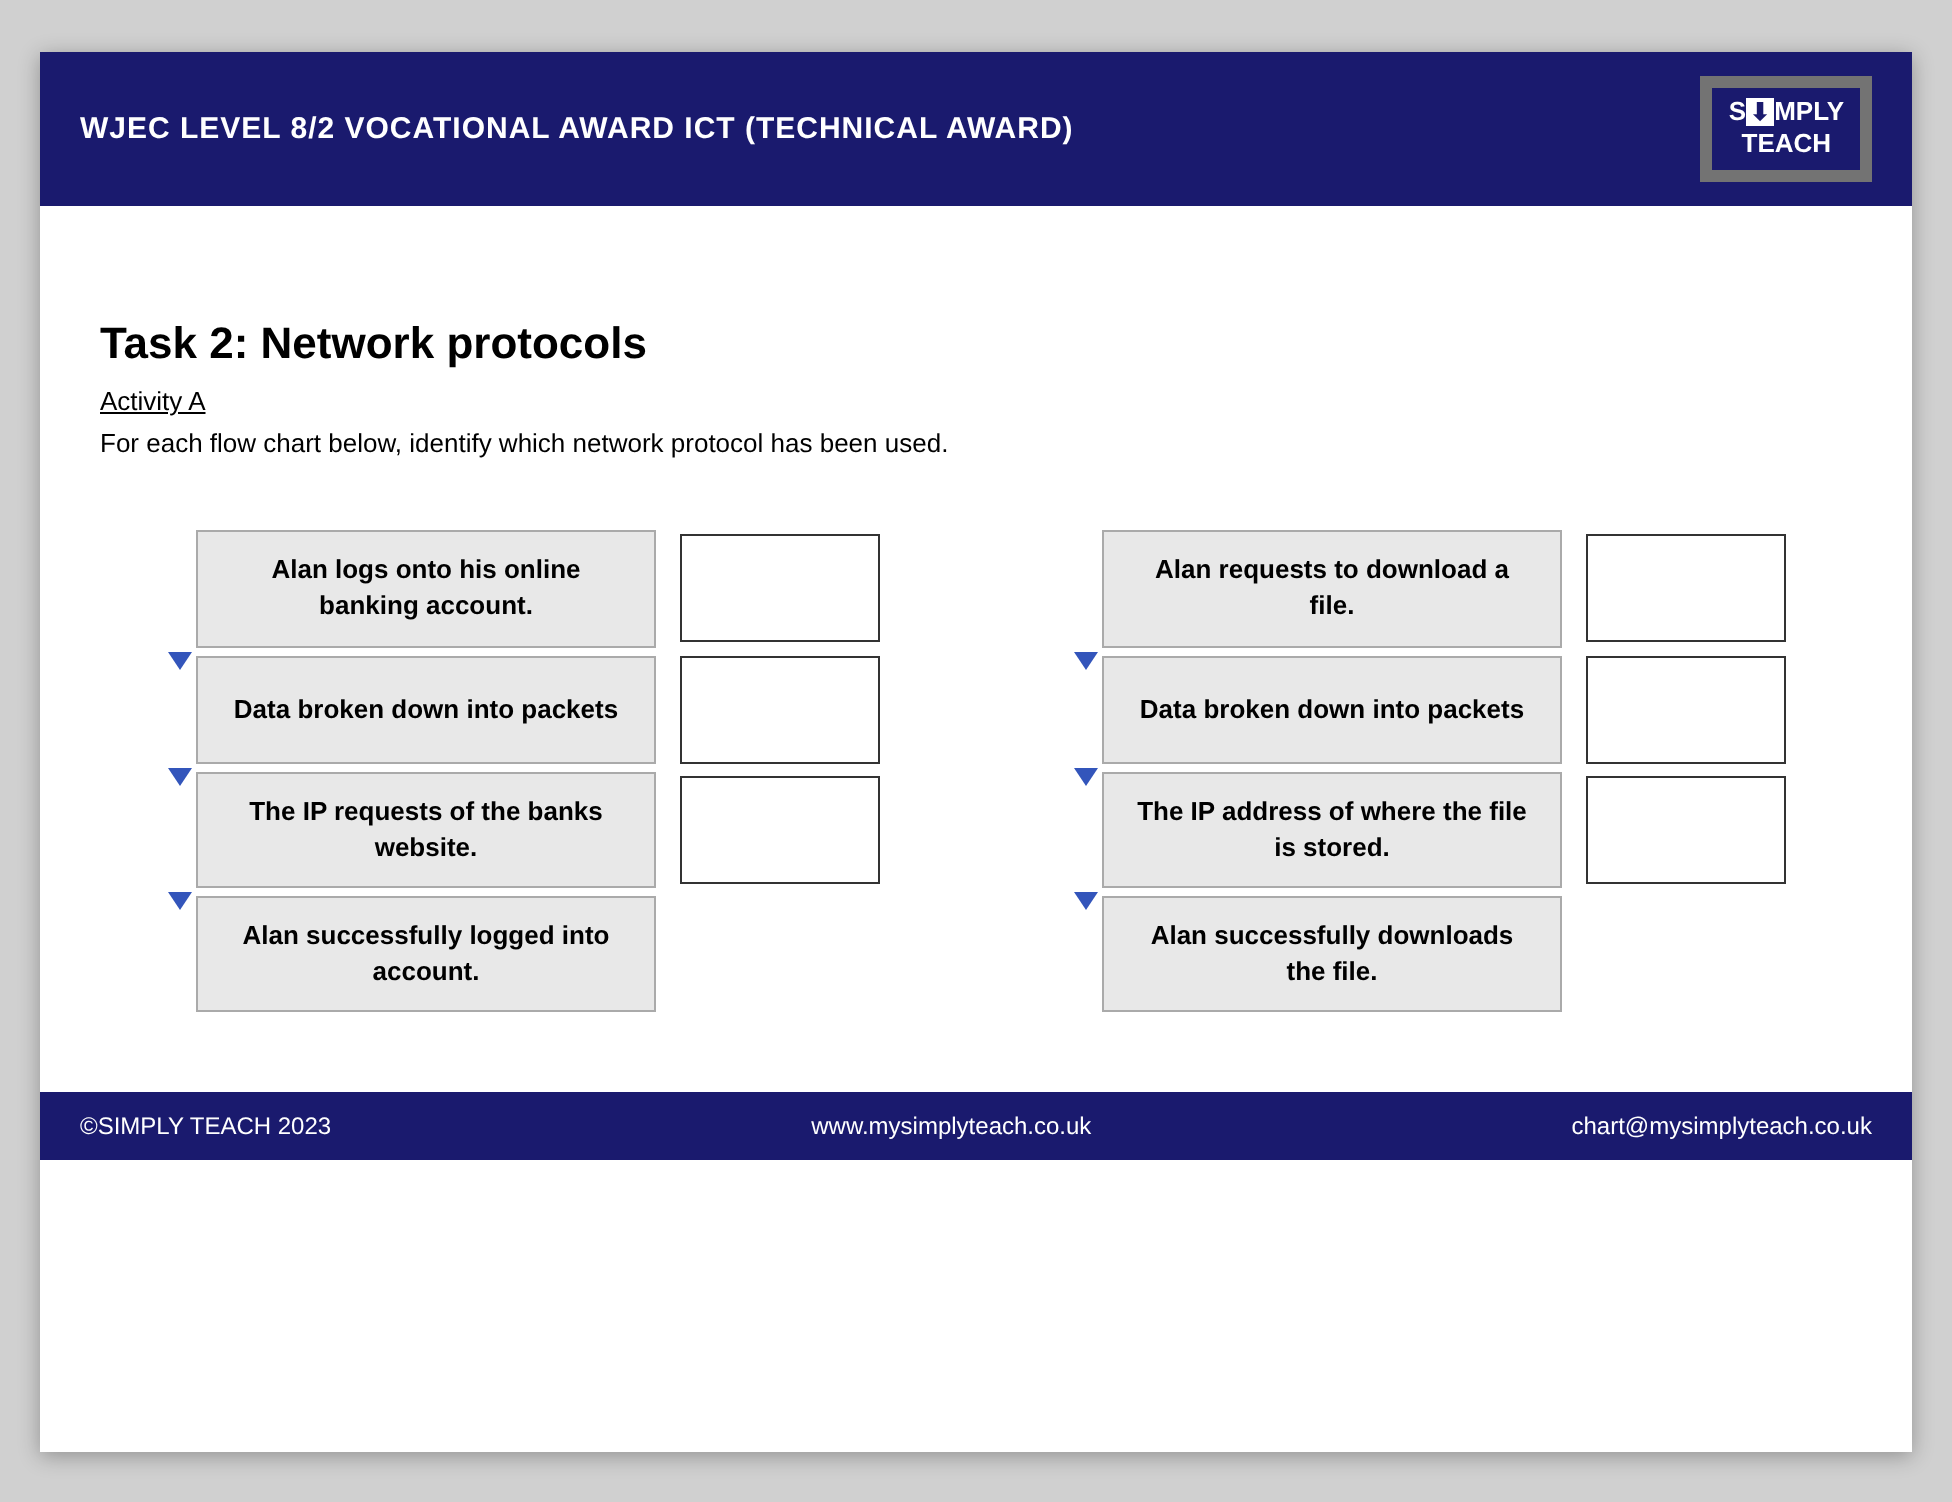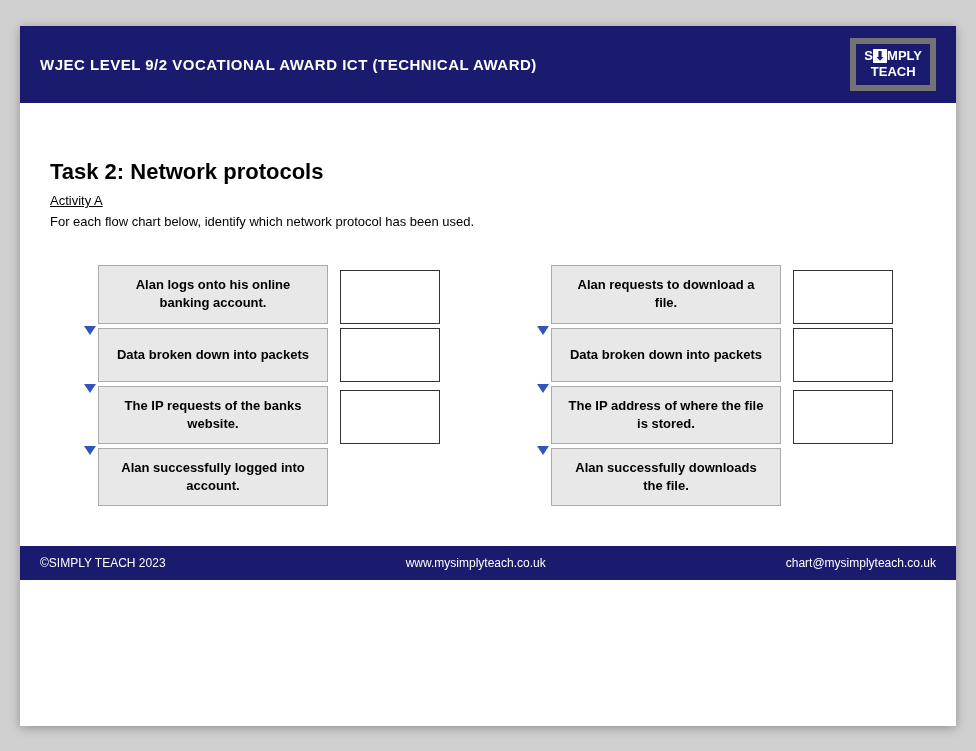--- a/index.html
+++ b/index.html
@@ -68,21 +68,21 @@
       justify-content: space-between;
     }
     .flowchart-column {
       flex: 1;
       display: flex;
       flex-direction: column;
       align-items: flex-start;
     }
     .flow-row {
       display: flex;
-      align-items: flex-end;
+      align-items: center;
       width: 100%;
       margin-bottom: 0;
       padding-left: 48px;
     }
     .flow-box {
       background: #e8e8e8;
       border: 1px solid #aaa;
       padding: 10px 14px;
       text-align: center;
       font-size: 13px;
@@ -139,21 +139,21 @@
       margin-top: 20px;
       gap: 27px;
     }
   </style>
 </head>
 <body>
 
 <div class="page">
 
   <div class="header">
-    <span class="header-title">WJEC LEVEL 9/2 VOCATIONAL AWARD ICT (TECHNICAL AWARD)</span>
+    <span class="header-title">WJEC LEVEL 8/2 VOCATIONAL AWARD ICT (TECHNICAL AWARD)</span>
     <div class="logo">
       S<span style="background:#fff;color:#1a1a6e;padding:0 2px;font-size:12px;">⬇</span>MPLY<br>TEACH
     </div>
   </div>
 
   <div class="content">
     <div class="task-title">Task 2: Network protocols</div>
     <div class="activity-label">Activity A</div>
     <div class="instruction">For each flow chart below, identify which network protocol has been used.</div>
 

